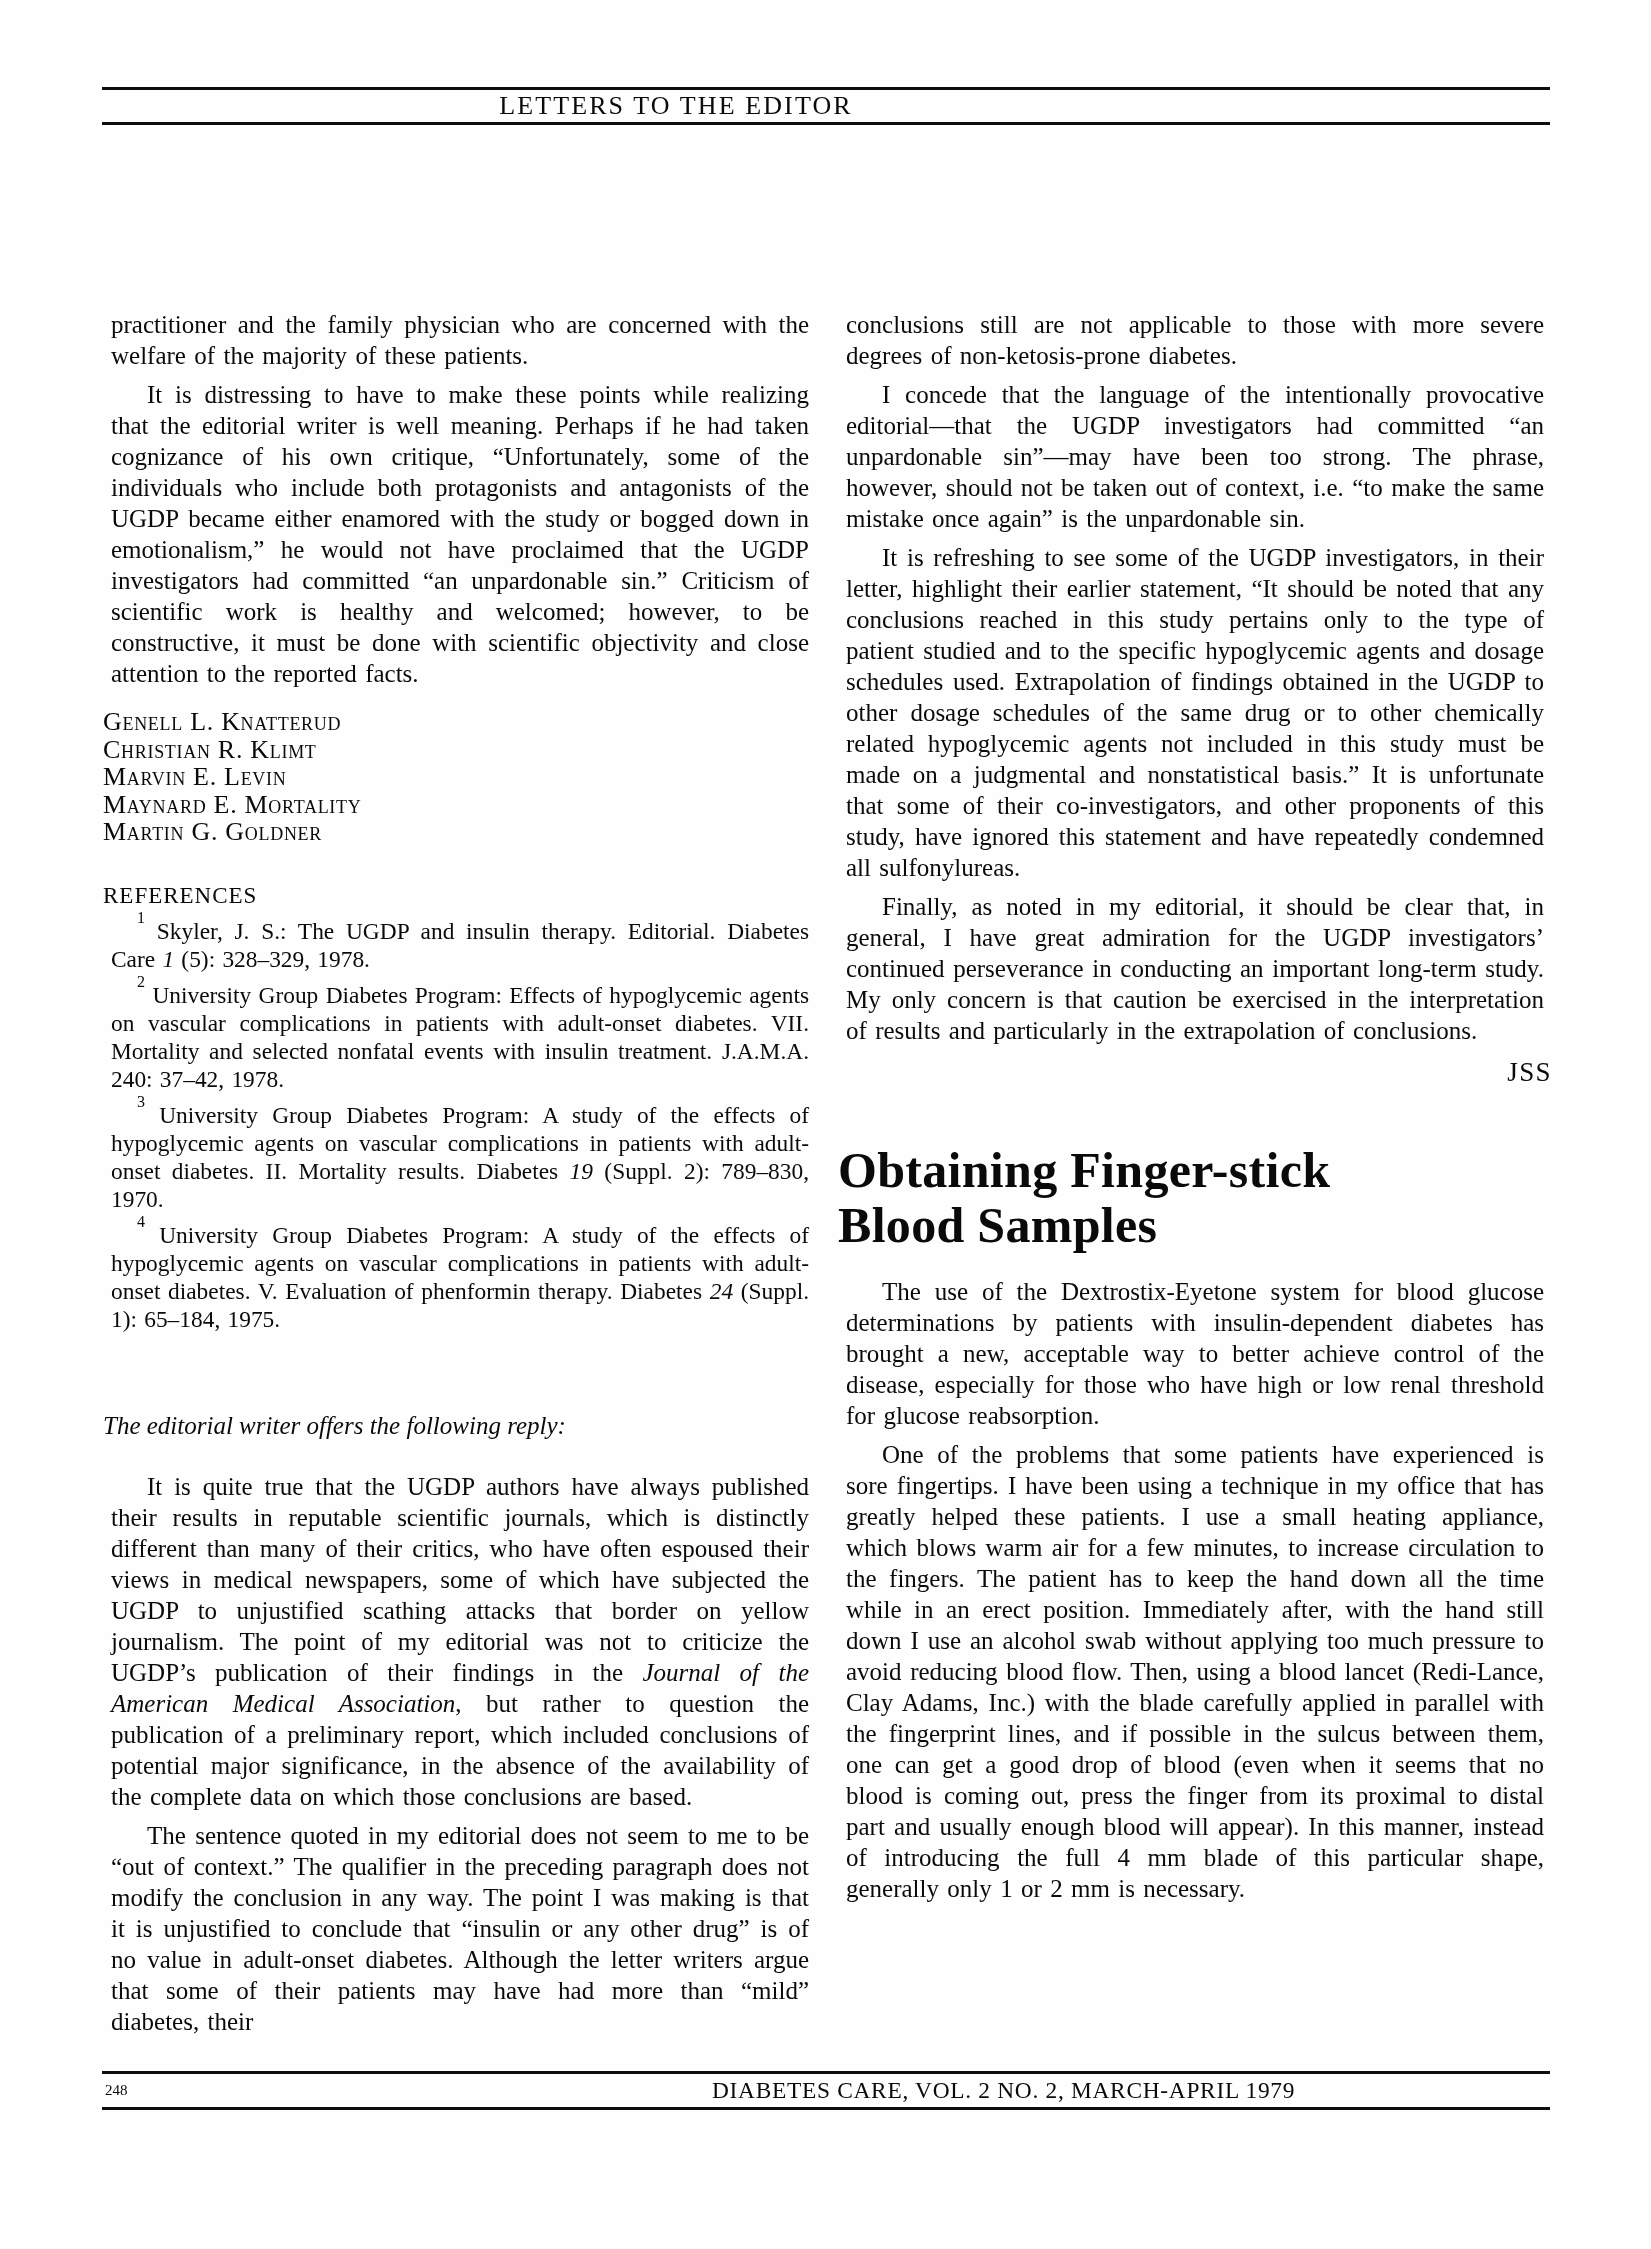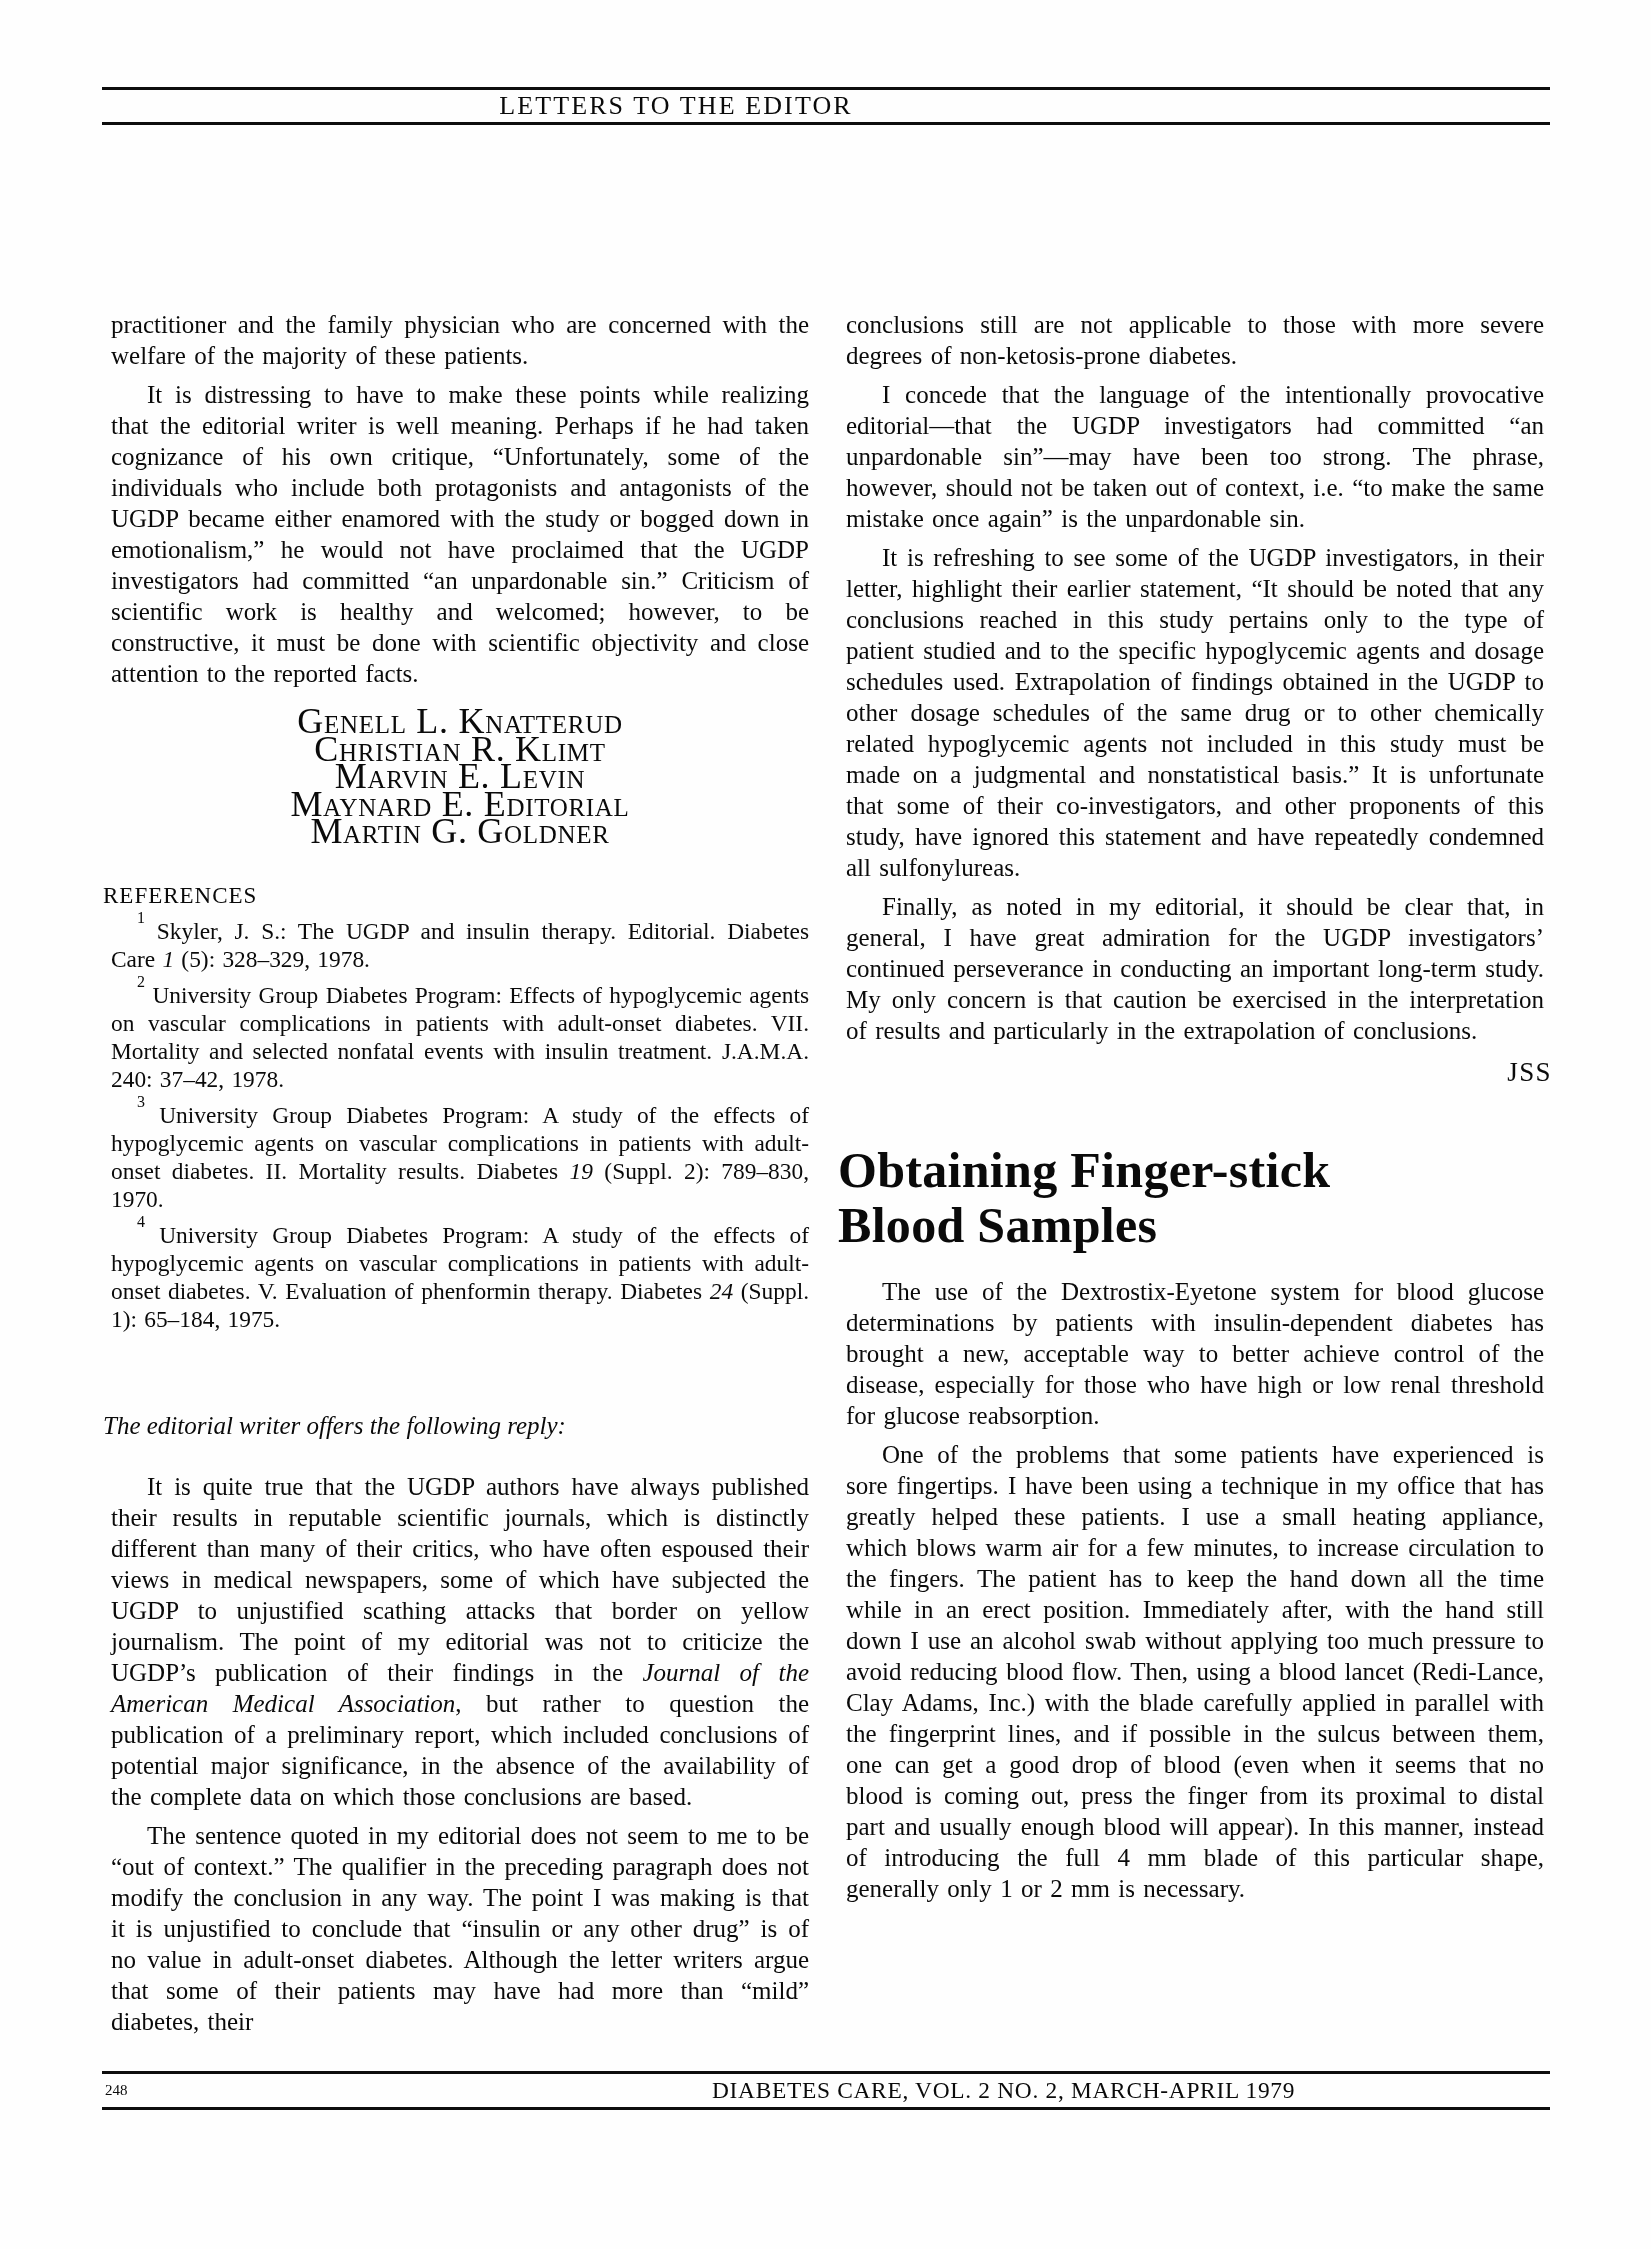--- a/index.html
+++ b/index.html
@@ -43,23 +43,23 @@
   .col p {
     margin: 8px;
     font-size: 25px;
     line-height: 31px;
     text-align: justify;
     word-spacing: 2.1px;
   }
   .col p.indent { text-indent: 36px; }
   .signatures {
     margin-top: 19px;
-    text-align: center;
+    text-align: left;
     font-variant: small-caps;
-    font-size: 36px;
+    font-size: 26px;
     line-height: 27.5px;
     letter-spacing: 0.7px;
   }
   .refs-heading {
     margin-top: 36px;
     font-size: 23px;
     letter-spacing: 1px;
     line-height: 27.5px;
   }
   .refs { margin-top: 5.5px; }
@@ -120,21 +120,21 @@
   <div class="rule hdr2"></div>
 
   <div class="col col-left">
     <p>practitioner and the family physician who are concerned with the welfare of the majority of these patients.</p>
     <p class="indent">It is distressing to have to make these points while realizing that the editorial writer is well meaning. Perhaps if he had taken cognizance of his own critique, “Unfortunately, some of the individuals who include both protagonists and antagonists of the UGDP became either enamored with the study or bogged down in emotionalism,” he would not have proclaimed that the UGDP investigators had committed “an unpardonable sin.” Criticism of scientific work is healthy and welcomed; however, to be constructive, it must be done with scientific objectivity and close attention to the reported facts.</p>
 
     <div class="signatures">
       <div>Genell L. Knatterud</div>
       <div>Christian R. Klimt</div>
       <div>Marvin E. Levin</div>
-      <div>Maynard E. Editorial</div>
+      <div>Maynard E. Mortality</div>
       <div>Martin G. Goldner</div>
     </div>
 
     <div class="refs-heading">REFERENCES</div>
 
     <div class="refs">
       <p><sup>1</sup><span> Skyler, J. S.: The UGDP and insulin therapy. Editorial. Diabetes Care </span><span class="it">1</span><span> (5): 328–329, 1978.</span></p>
       <p><sup>2</sup><span> University Group Diabetes Program: Effects of hypoglycemic agents on vascular complications in patients with adult-onset diabetes. VII. Mortality and selected nonfatal events with insulin treatment. J.A.M.A. 240: 37–42, 1978.</span><span class="it"></span><span></span></p>
       <p><sup>3</sup><span> University Group Diabetes Program: A study of the effects of hypoglycemic agents on vascular complications in patients with adult-onset diabetes. II. Mortality results. Diabetes </span><span class="it">19</span><span> (Suppl. 2): 789–830, 1970.</span></p>
       <p><sup>4</sup><span> University Group Diabetes Program: A study of the effects of hypoglycemic agents on vascular complications in patients with adult-onset diabetes. V. Evaluation of phenformin therapy. Diabetes </span><span class="it">24</span><span> (Suppl. 1): 65–184, 1975.</span></p>

